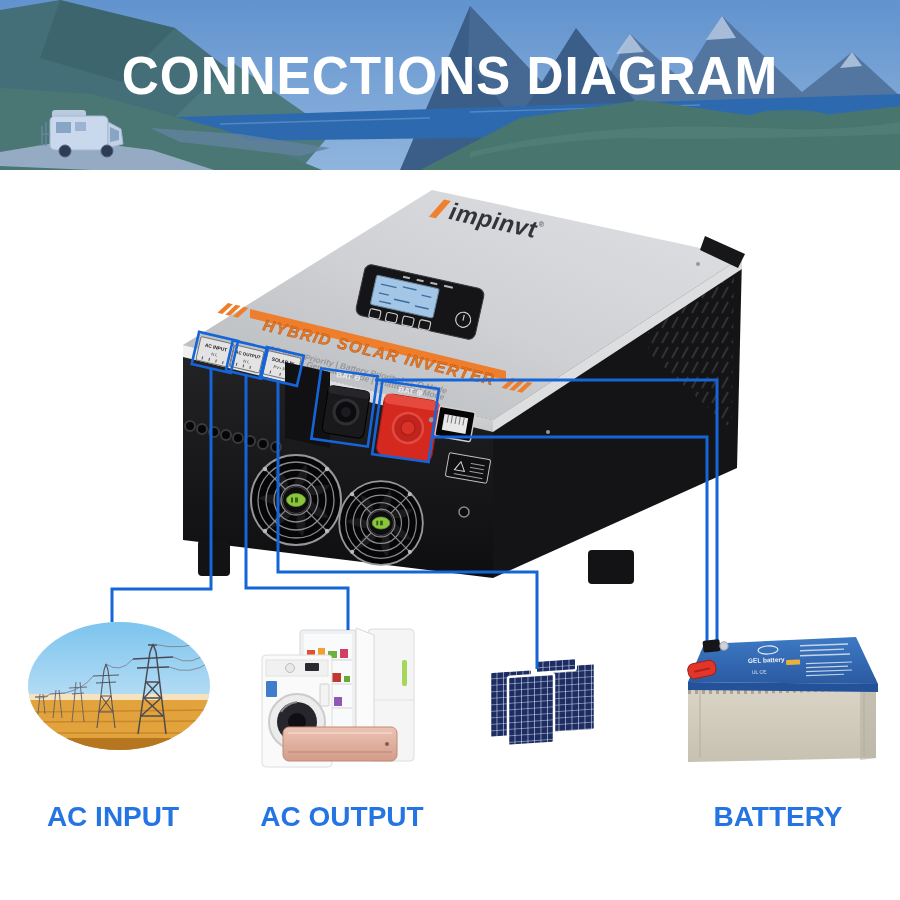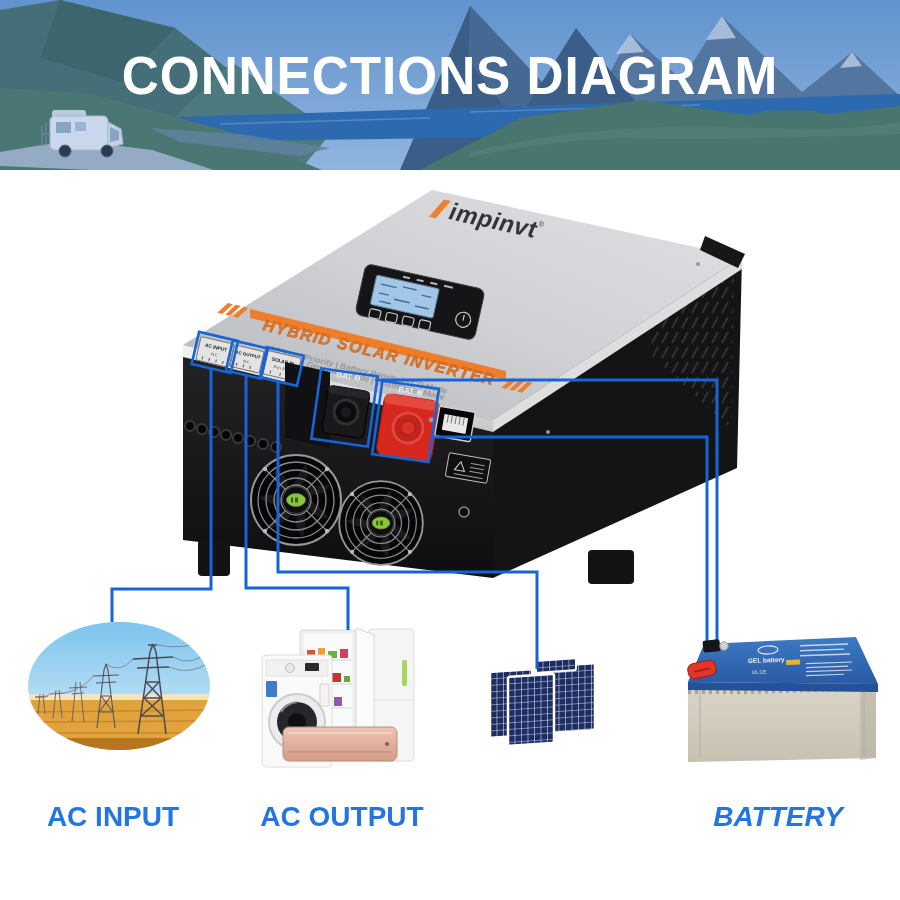--- a/index.html
+++ b/index.html
@@ -7,21 +7,21 @@
         font-family:"Liberation Sans",sans-serif;}
   .header{position:absolute;left:0;top:0;width:900px;height:170px;overflow:hidden;}
   .header svg{display:block;}
   .title{position:absolute;left:0;top:44px;width:900px;text-align:center;
          color:#ffffff;font-size:54px;font-weight:bold;letter-spacing:1px;
          transform:scaleX(0.95);white-space:nowrap;}
   .main-svg{position:absolute;left:0;top:170px;}
   svg text{font-family:"Liberation Sans",sans-serif;}
   .cap{position:absolute;width:220px;text-align:center;top:801px;
        color:#2574e4;font-size:28px;font-weight:bold;white-space:nowrap;}
-  .cap0{left:3px;} .cap1{left:232px;} .cap2{left:448px;} .cap3{left:668px;font-style:italic;}
+  .cap0{left:3px;} .cap1{left:232px;} .cap2{left:448px;} .cap3{left:668px;}
 </style>
 </head>
 <body>
 
 <div class="page">
 
   <div class="header">
     <svg width="900" height="170" viewBox="0 0 900 170">
       <defs>
         <linearGradient id="sky" x1="0" y1="0" x2="0" y2="1">

